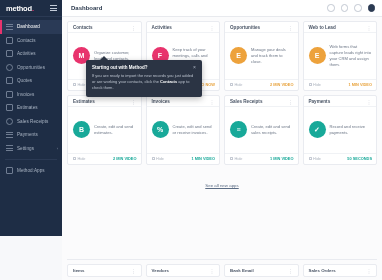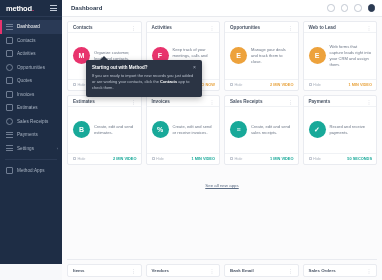--- a/index.html
+++ b/index.html
@@ -6,21 +6,21 @@
   html, body {
     width: 382px; height: 280px;
     font-family: "Liberation Sans", sans-serif;
     background: #ffffff;
     overflow: hidden;
   }
   #app { display: flex; width: 382px; height: 280px; background: #f7f8fa; }
 
   
   .sidebar {
-    width: 62px; height: 264px;
+    width: 62px; height: 236px;
     background: #1e2d45;
     display: flex; flex-direction: column;
     flex: 0 0 62px;
     position: relative;
   }
   .sb-top {
     height: 17px;
     display: flex; align-items: center; justify-content: space-between;
     padding: 0 5px 0 6px;
     border-bottom: 1px solid #2b3a54;

